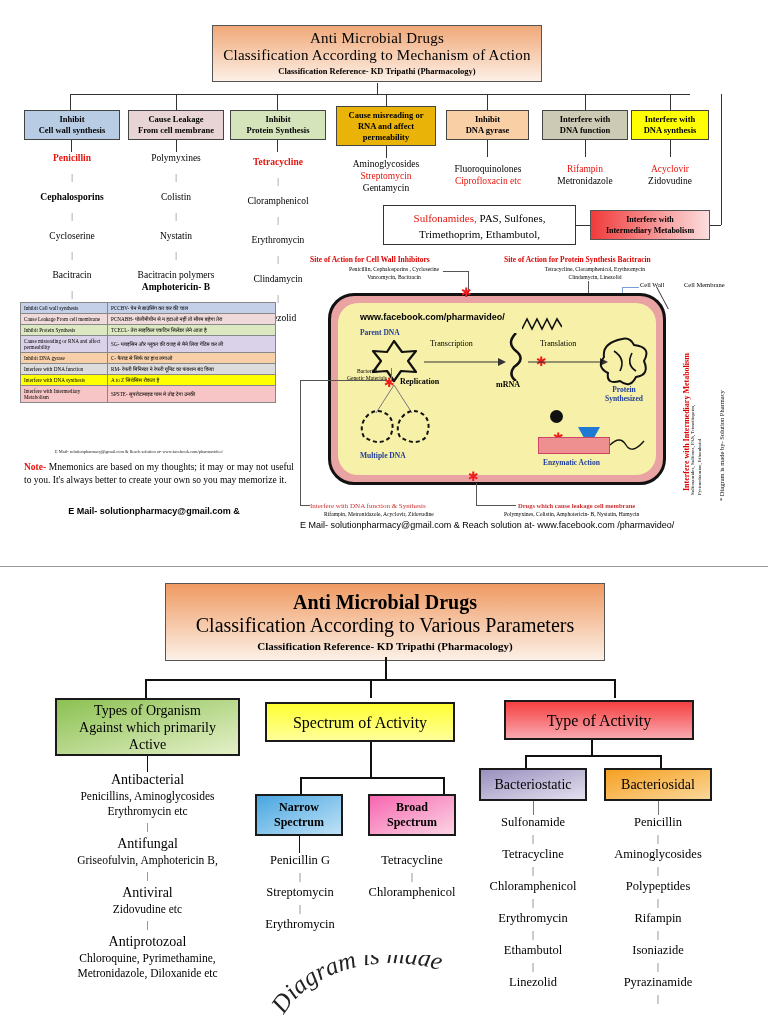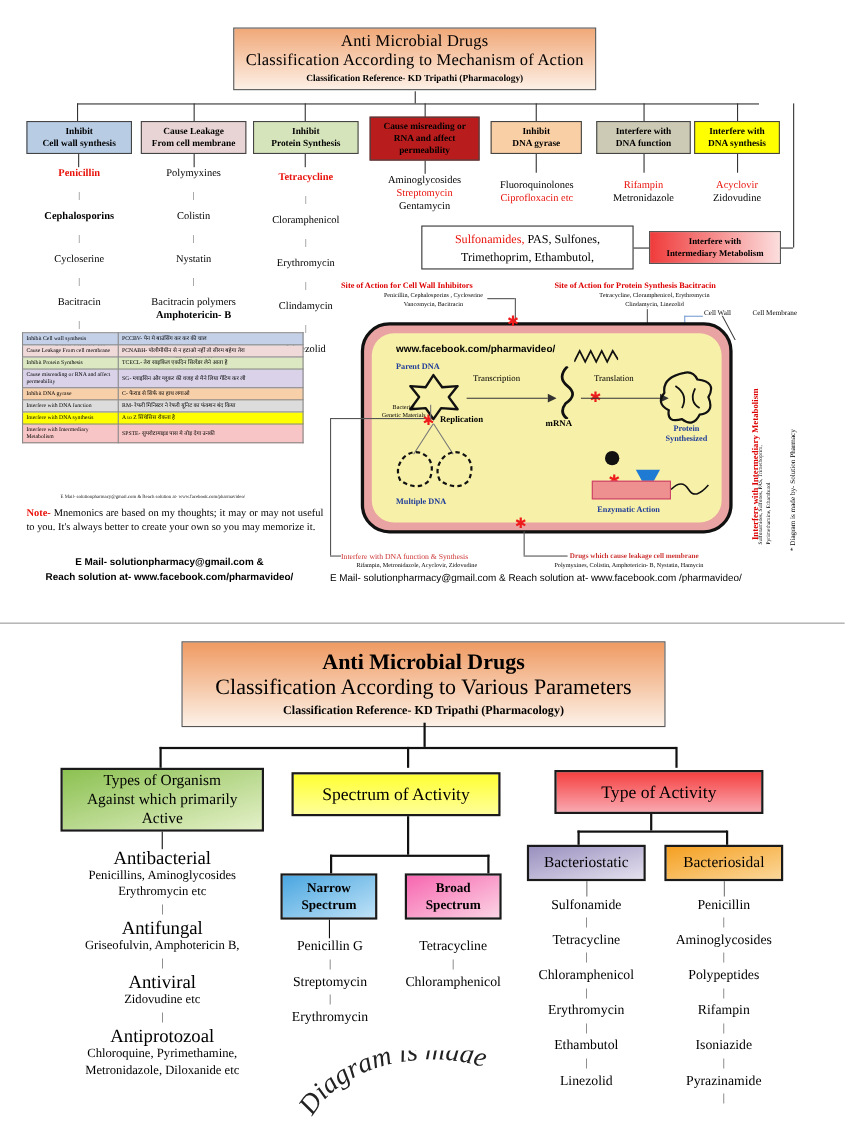--- a/index.html
+++ b/index.html
@@ -52,21 +52,21 @@
     line-height:11px;
     text-align:center;
     padding:3px 2px;
     display:flex;
     align-items:center;
     justify-content:center;
   }
   .c-blue   { background:#b8cce4; }
   .c-pink   { background:#e8d4d4; }
   .c-green  { background:#d6e4bc; }
-  .c-purple { background:#b91c1c;align-items:flex-end; }
+  .c-purple { background:#eab308; }
   .c-orange { background:#f9cfa6; }
   .c-khaki  { background:#ccc9b4; }
   .c-yellow { background:#ffff00; }
 
   .druglist { position:absolute; text-align:center; font-size:9.5px; line-height:12px; }
   .druglist .dl { margin:0; white-space:nowrap; }
   .sep { font-size:8px; line-height:11px; color:#444; }
 
   .sulfa-box {
     position:absolute;
@@ -183,21 +183,21 @@
   }
   .bb-green  { background:linear-gradient(to bottom right,#8cc152,#e4f0c8); font-size:14px; }
   .bb-yellow { background:linear-gradient(to bottom,#ffff33,#ffff99); font-size:16px; }
   .bb-red    { background:linear-gradient(to bottom,#f54040,#f9a8b0); font-size:16px; }
   .bb-blue   { background:linear-gradient(to bottom right,#49a6e0,#bfe2f7); font-size:12px; font-weight:bold; line-height:15px; }
   .bb-pink   { background:linear-gradient(to bottom right,#f766b0,#fbd4e4); font-size:12px; font-weight:bold; line-height:15px;font-family:Liberation Serif, serif; }
   .bb-lav    { background:linear-gradient(to bottom right,#9a90bf,#e4e0ee); font-size:14px; }
   .bb-org    { background:linear-gradient(to bottom right,#f5a021,#fbd79a); font-size:14px; }
 
   .blist { position:absolute; text-align:center; }
-  .blist .h { font-size:17px; line-height:19px; }
+  .blist .h { font-size:14px; line-height:19px; }
   .blist .s { font-size:11.5px; line-height:15px; }
   .blist .i { font-size:12.5px; line-height:17px; }
   .bsep { font-size:10px; line-height:15px; color:#333; }
 
   .curvetext { position:absolute; left:270px; top:955px; width:250px; height:70px; }
 </style>
 </head>
 <body>
 
 <div class="page">
@@ -381,21 +381,20 @@
     </table>
 
   <div class="tbl-credit" style="left:55px; top:449px;">E Mail- solutionpharmacy@gmail.com &amp; Reach solution at- www.facebook.com/pharmavideo/</div>
 
   <div class="note" style="left:24px; top:461px; width:270px;">
     <span class="red bold">Note-</span><span> Mnemonics are based on my thoughts; it may or may not useful to you. It's always better to create your own so you may memorize it.</span>
   </div>
 
   <div class="mailblock" style="left:14px; top:505px; width:280px;">
     <div>E Mail- solutionpharmacy@gmail.com &amp;</div>
-    <div>Reach solution at- www.facebook.com/pharmavideo/</div>
   </div>
 
   <div class="mail-wide" style="left:300px; top:519px; width:468px;">E Mail- solutionpharmacy@gmail.com &amp; Reach solution at- www.facebook.com /pharmavideo/</div>
 
   <div class="cellwrap">
 
     <div class="abs hdr-red" style="left:10px; top:0px;">Site of Action for Cell Wall Inhibitors</div>
     <div class="abs sm ctr" style="left:14px; top:11px; width:160px;">Penicillin, Cephalosporins , Cycloserine</div>
     <div class="abs sm ctr" style="left:14px; top:19px; width:160px;">Vancomycin, Bacitracin</div>
 

